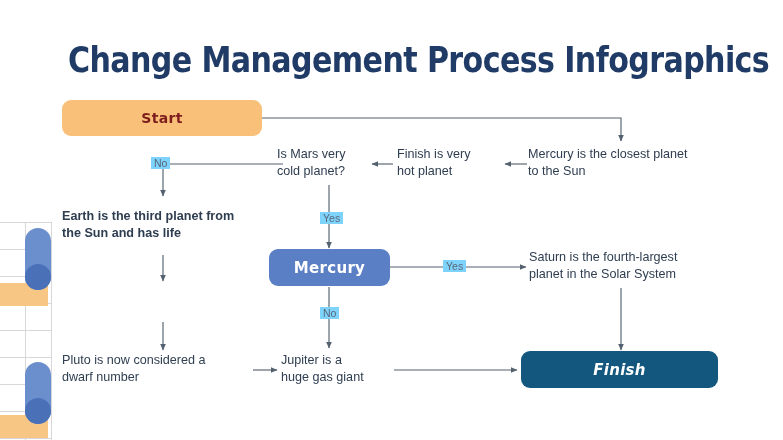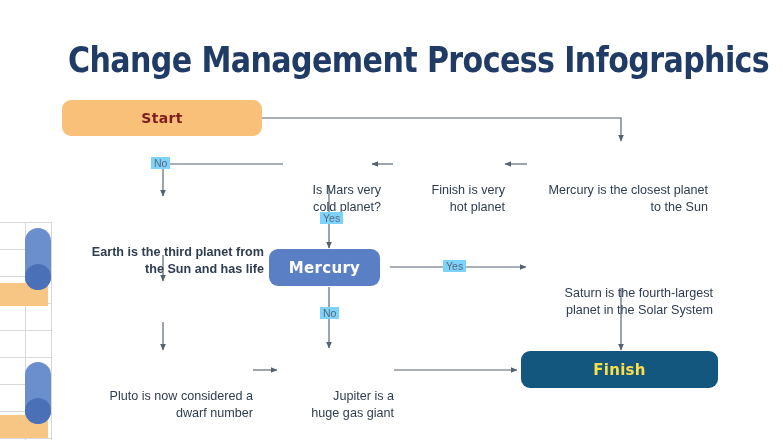--- a/index.html
+++ b/index.html
@@ -104,34 +104,34 @@
     color: #7f1d1d;
     font-size: 14px;
   }
   .box-mercury {
     background: #5b7fc4;
     color: #ffffff;
     font-size: 15px;
   }
   .box-finish {
     background: #13567e;
-    color: #fde047;
+    color: #ffffff;
     font-size: 15px;
+    font-style: italic;
   }
 
   
   .node-text {
     position: absolute;
-    text-align: right;
+    text-align: left;
     color: #2e3d50;
     font-size: 12.6px;
     line-height: 17px;
     z-index: 6;
     font-family: "Liberation Sans", sans-serif;
-    margin-top: 36px;
   }
 
   
   .edge-label {
     position: absolute;
     color: #5a6676;
     font-size: 10.5px;
     z-index: 7;
     background: #7dd3fc;
     padding: 0 3px;
@@ -197,21 +197,21 @@
       <path d="M329,287 L329,348" marker-end="url(#arrow)"></path>
 
       <path d="M621,288 L621,350" marker-end="url(#arrow)"></path>
 
       <path d="M394,370 L517,370" marker-end="url(#arrow)"></path>
     </g>
   </svg>
 
   <div class="node-box box-start" style="left:62px; top:100px; width:200px; height:36px;">Start</div>
 
-  <div class="node-box box-mercury" style="left:269px; top:249px; width:111px; height:37px;">Mercury</div>
+  <div class="node-box box-mercury" style="left:269px; top:249px; width:121px; height:37px;">Mercury</div>
 
   <div class="node-box box-finish" style="left:521px; top:351px; width:197px; height:37px;">Finish</div>
 
   <div class="node-text" style="left:528px; top:146px; width:180px;">
     <div>Mercury is the closest planet</div>
     <div>to the Sun</div>
   </div>
 
   <div class="node-text" style="left:397px; top:146px; width:108px;">
     <div>Finish is very</div>

